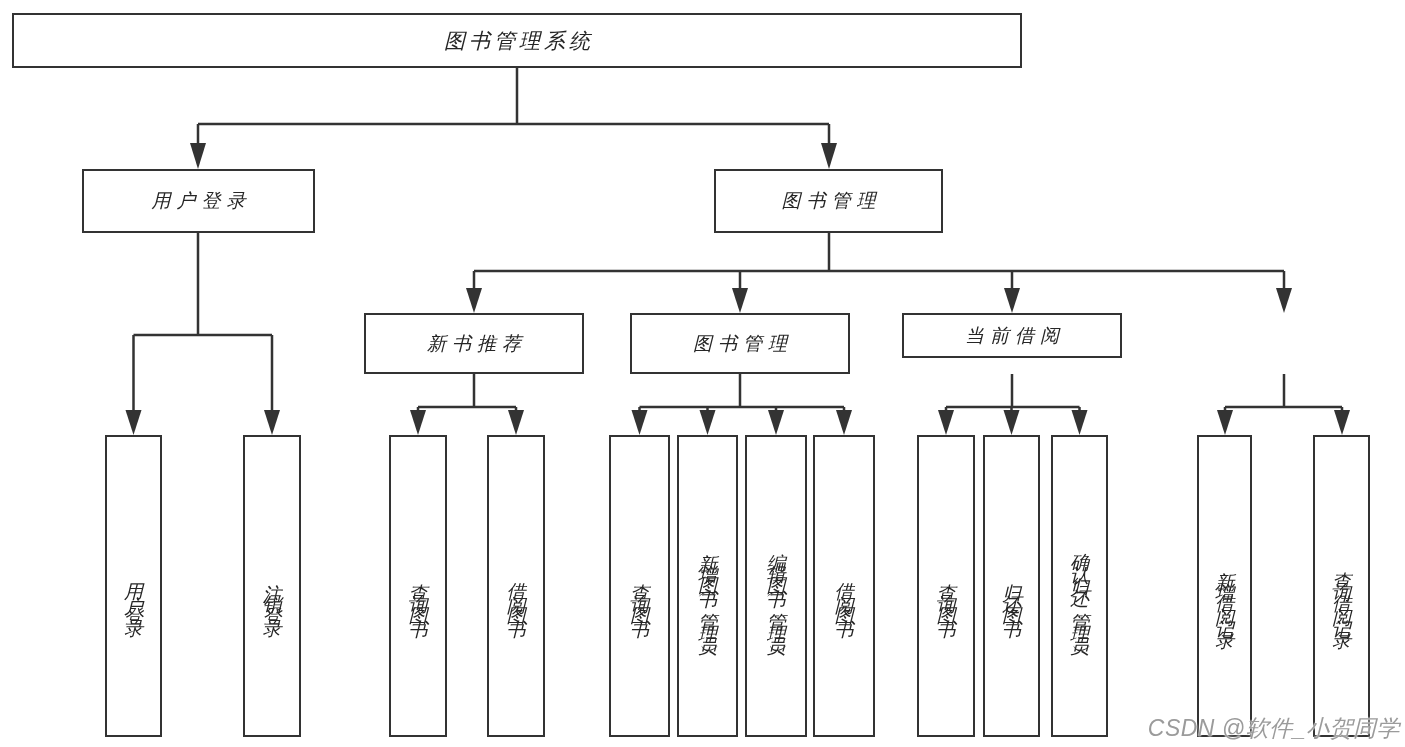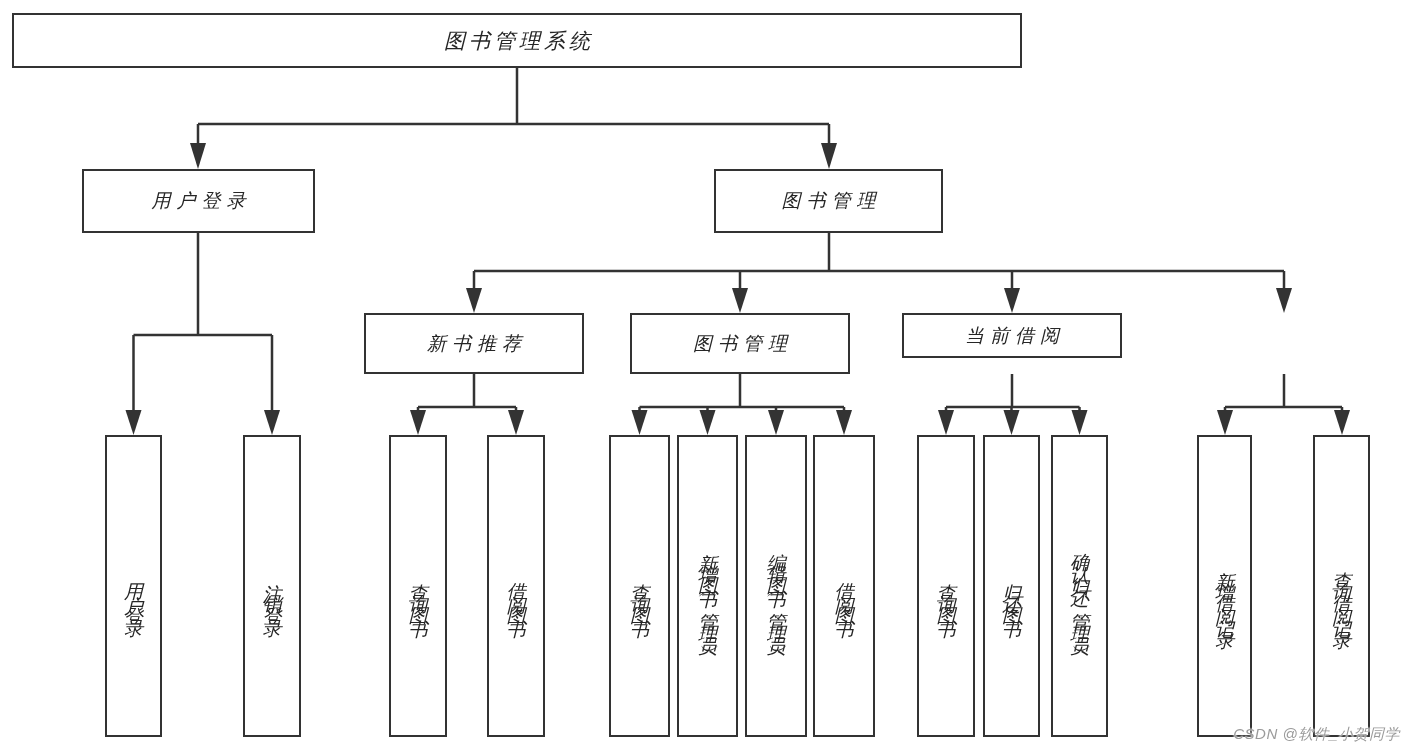--- a/index.html
+++ b/index.html
@@ -48,21 +48,21 @@
     font-size: 19px;
     letter-spacing: 12px;
     white-space: nowrap;
     color: #262626;
     padding-top: 12px; 
   }
   .watermark {
     position: absolute;
     right: 5px;
     bottom: 3px;
-    font-size: 15px;
+    font-size: 23px;
     color: #9b9b9b;
     letter-spacing: 0.5px;
     z-index: 5;
     text-shadow: 0 0 2px #ffffff, 0 0 2px #ffffff;
     white-space: nowrap;
   }
 </style>
 </head>
 <body>
 

